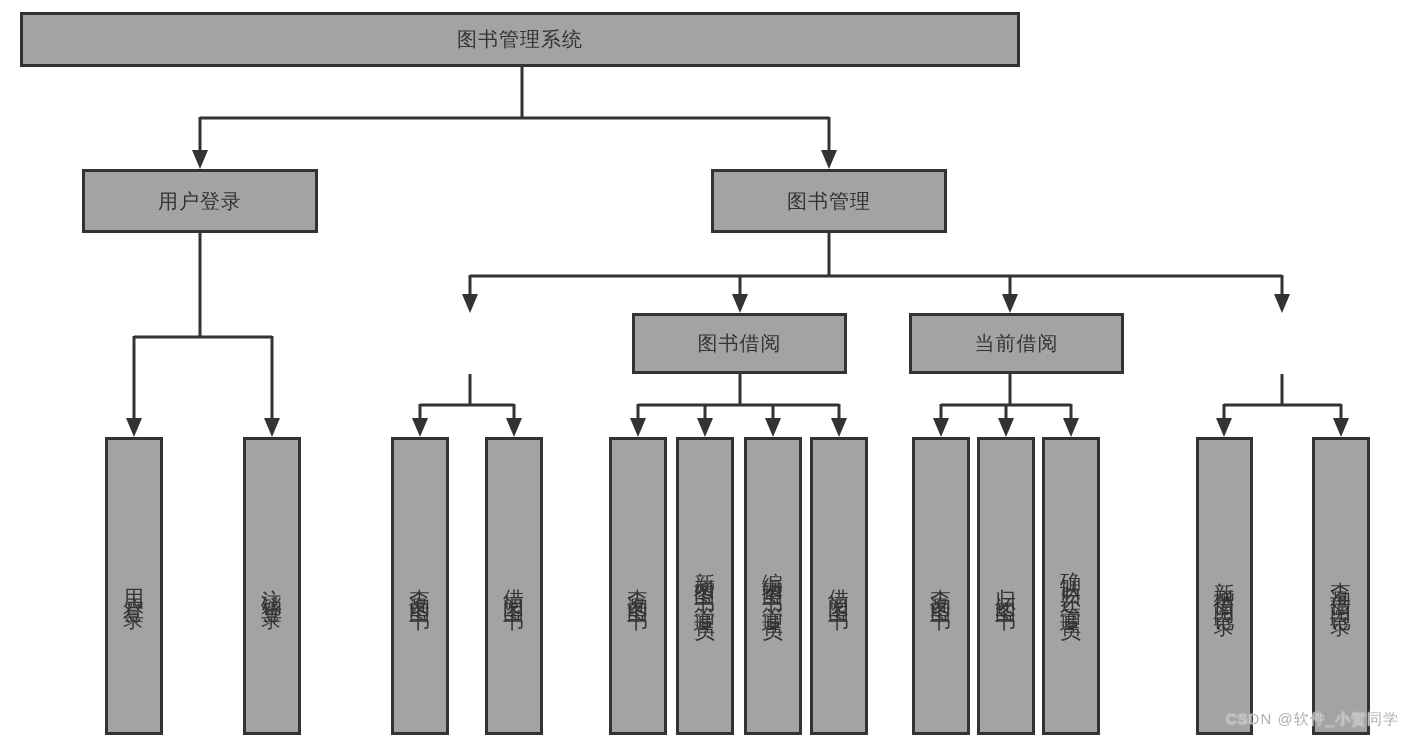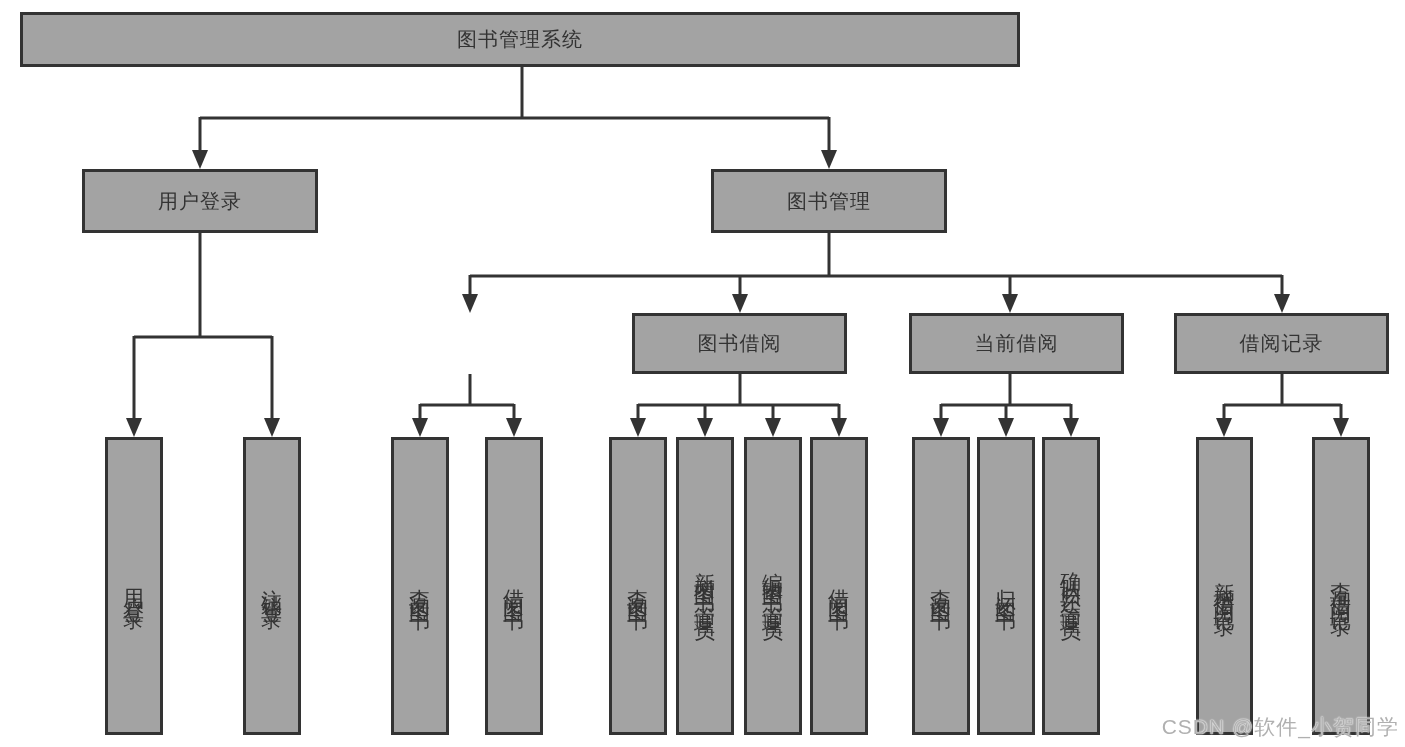--- a/index.html
+++ b/index.html
@@ -39,22 +39,22 @@
     writing-mode: vertical-rl;
     text-orientation: mixed;
     font-size: 21px;
     letter-spacing: 7px;
     line-height: 1;
     white-space: nowrap;
   }
   .watermark {
     position: absolute;
     right: 6px;
-    bottom: 6px;
-    font-size: 21px;
+    bottom: 18px;
+    font-size: 15px;
     color: rgba(172,172,172,0.95);
     text-shadow: 0 0 2px #ffffff, 0 0 1px #ffffff;
     letter-spacing: 1px;
     pointer-events: none;
   }
 </style>
 </head>
 <body>
 
 <div class="stage">
@@ -138,23 +138,20 @@
   <div class="node hnode" style="left:711px; top:169px; width:236px; height:64px;">
     <span>图书管理</span>
   </div>
 
   <div class="node hnode" style="left:632px; top:313px; width:215px; height:61px;">
     <span>图书借阅</span>
   </div>
   <div class="node hnode" style="left:902px; top:313px; width:215px; height:61px;margin-left:7px;">
     <span>当前借阅</span>
   </div>
-  <div class="node hnode" style="left:1174px; top:313px; width:215px; height:61px;">
-    <span>借阅记录</span>
-  </div>
 
   <div class="node vnode" style="left:105px; top:437px; width:58px; height:298px;">
     <span>用户登录</span>
   </div>
   <div class="node vnode" style="left:243px; top:437px; width:58px; height:298px;">
     <span>注销登录</span>
   </div>
 
   <div class="node vnode" style="left:391px; top:437px; width:58px; height:298px;">
     <span>查询图书</span>

